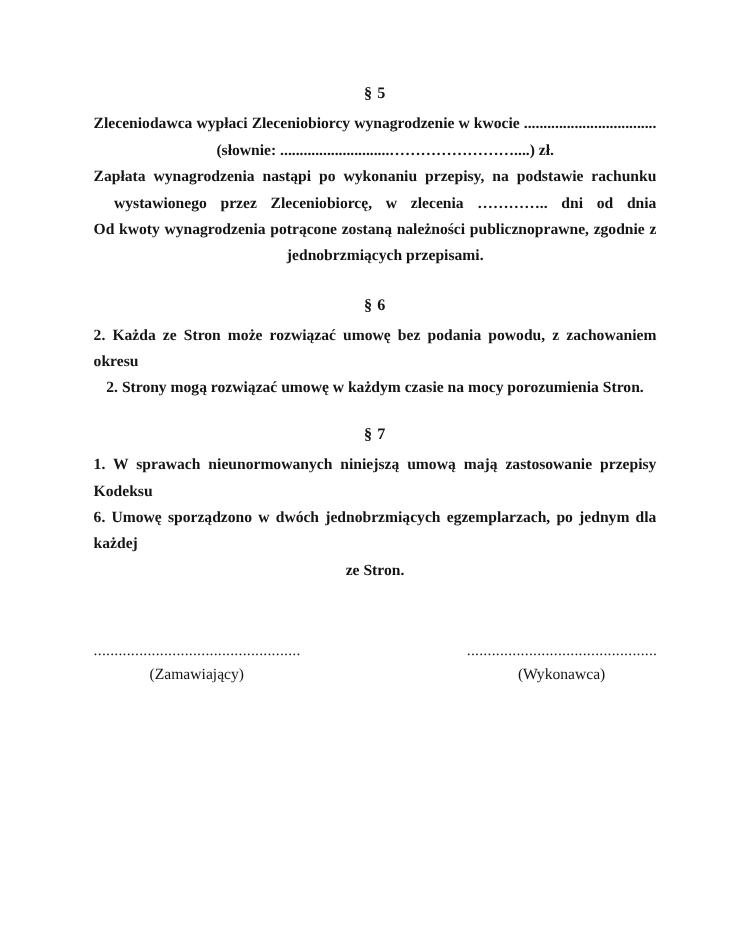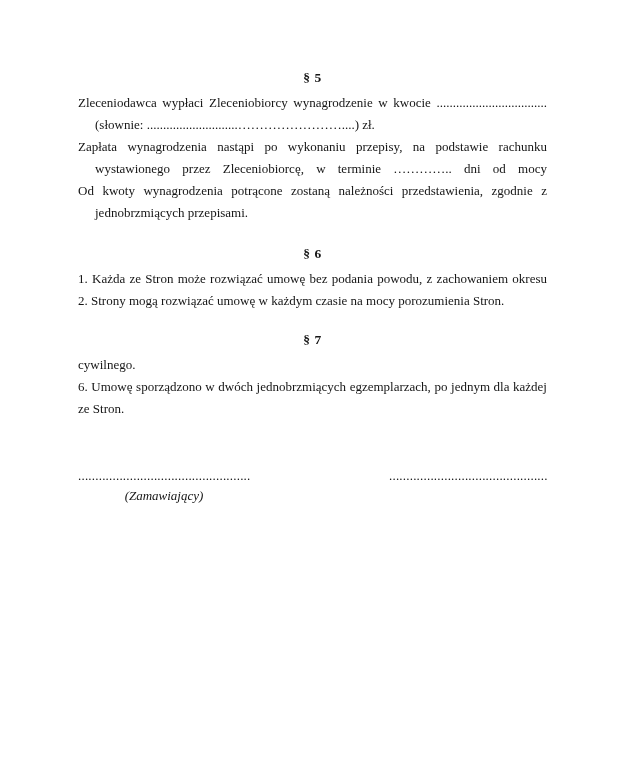--- a/index.html
+++ b/index.html
@@ -22,27 +22,28 @@
   .heading {
     margin: 0;
     font-size: 13.5px;
     font-weight: bold;
     text-align: center;
     line-height: 16px;
     letter-spacing: 0.5px;
   }
   .sec-body {
     margin-top: 6px;
+    font-weight: bold;
   }
   .sec-6 .heading { margin-top: 22px; }
   .sec-7 .heading { margin-top: 20px; }
   .line {
     line-height: 22px;
     white-space: nowrap;
-    text-align: left;
+    text-align: center;
   }
   .line.justify {
     white-space: normal;
     text-align: justify;
     text-align-last: justify;
   }
   .line.indent {
     margin-left: 17px;
   }
   .signatures {
@@ -56,61 +57,61 @@
   .sig-block.left  { width: 172px; }
   .sig-block.right { width: 158px; }
   .sig-dots {
     line-height: 20px;
     letter-spacing: 0.2px;
     white-space: nowrap;
     overflow: hidden;
   }
   .sig-caption {
     line-height: 20px;
-    font-style: italic;
     text-align: center;
   }
 </style>
 </head>
 <body>
 
 <div class="page">
 
   <section class="sec-5">
     <h2 class="heading">§ 5</h2>
     <div class="sec-body">
       <div class="line justify">Zleceniodawca wypłaci Zleceniobiorcy wynagrodzenie w kwocie ..................................</div>
       <div class="line indent">(słownie: ............................……………………....) zł.</div>
       <div class="line justify">Zapłata wynagrodzenia nastąpi po wykonaniu przepisy, na podstawie rachunku</div>
-      <div class="line justify indent">wystawionego przez Zleceniobiorcę, w terminie ………….. dni od mocy</div>
-      <div class="line justify">Od kwoty wynagrodzenia potrącone zostaną należności przedstawienia, zgodnie z</div>
+      <div class="line justify indent">wystawionego przez Zleceniobiorcę, w zlecenia ………….. dni od dnia</div>
+      <div class="line justify">Od kwoty wynagrodzenia potrącone zostaną należności publicznoprawne, zgodnie z</div>
       <div class="line indent">jednobrzmiących przepisami.</div>
     </div>
   </section>
 
   <section class="sec-6">
     <h2 class="heading">§ 6</h2>
     <div class="sec-body">
-      <div class="line justify">1. Każda ze Stron może rozwiązać umowę bez podania powodu, z zachowaniem okresu</div>
+      <div class="line justify">2. Każda ze Stron może rozwiązać umowę bez podania powodu, z zachowaniem okresu</div>
       <div class="line">2. Strony mogą rozwiązać umowę w każdym czasie na mocy porozumienia Stron.</div>
     </div>
   </section>
 
   <section class="sec-7">
     <h2 class="heading">§ 7</h2>
     <div class="sec-body">
-      <div class="line">cywilnego.</div>
+      <div class="line justify">1. W sprawach nieunormowanych niniejszą umową mają zastosowanie przepisy Kodeksu</div>
       <div class="line justify">6. Umowę sporządzono w dwóch jednobrzmiących egzemplarzach, po jednym dla każdej</div>
       <div class="line">ze Stron.</div>
     </div>
   </section>
 
   <div class="signatures">
     <div class="sig-block left">
       <div class="sig-dots">....................................................</div>
       <div class="sig-caption">(Zamawiający)</div>
     </div>
     <div class="sig-block right">
       <div class="sig-dots">................................................</div>
+      <div class="sig-caption">(Wykonawca)</div>
     </div>
   </div>
 
 </div>
 
 </body></html>

